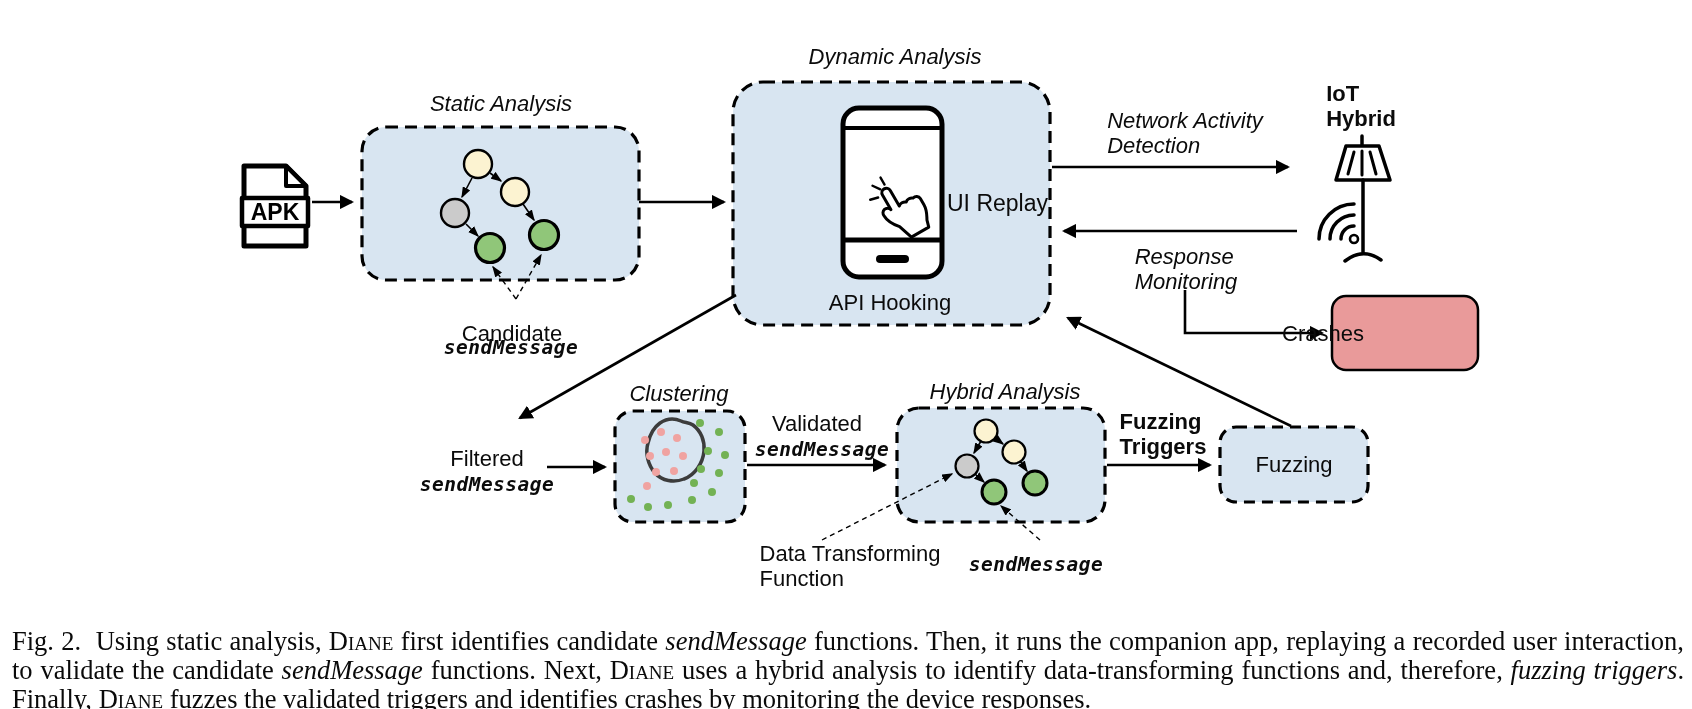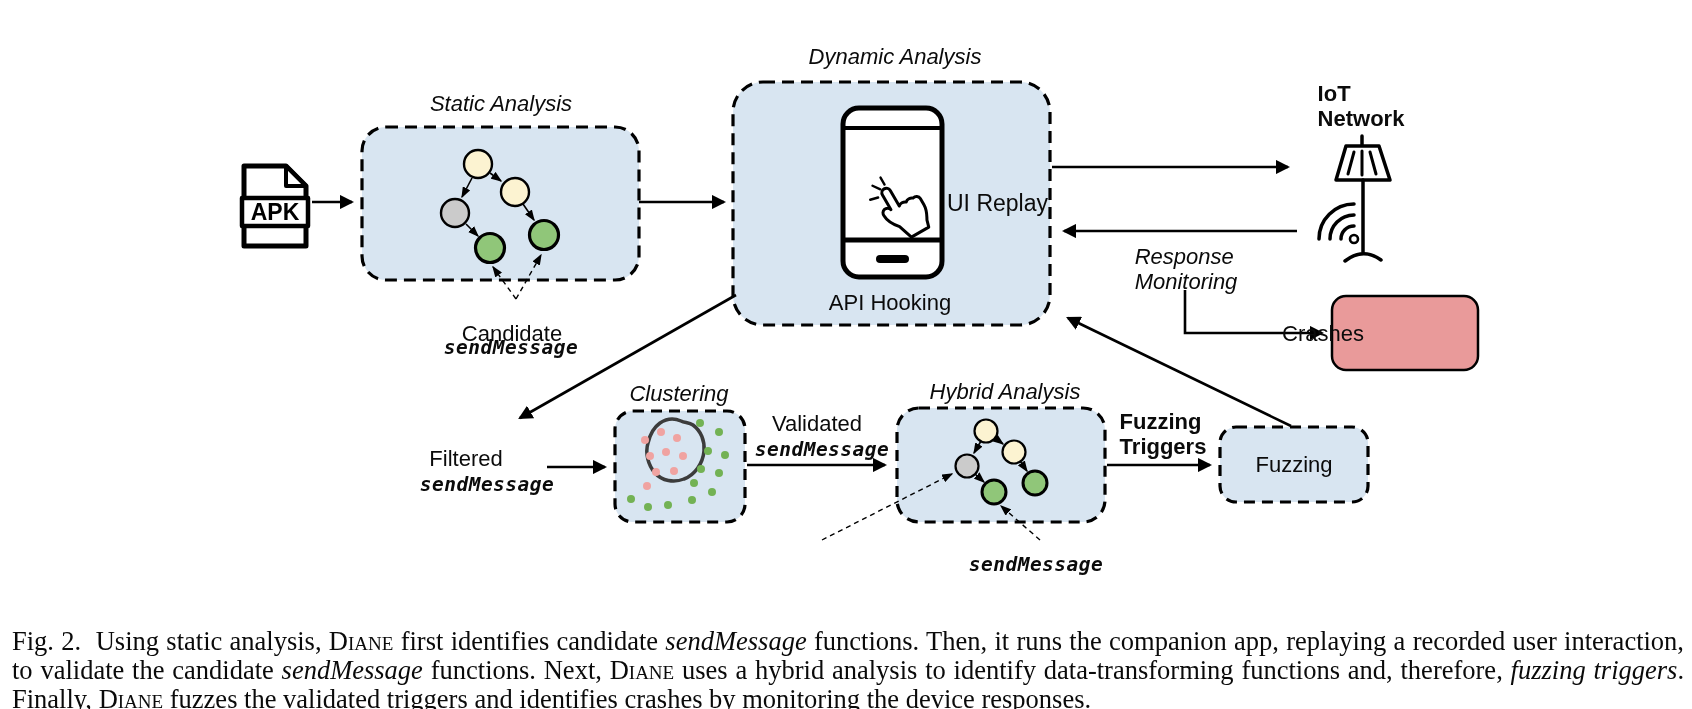--- a/index.html
+++ b/index.html
@@ -161,48 +161,56 @@
 
   <div class="lbl ital" style="left:501px;top:91px">Static Analysis</div>
 
   <div class="lbl" style="left:512px;top:321px">Candidate</div>
   <div class="lbl mono" style="left:511px;top:335px">sendMessage</div>
 
   <div class="lbl ital" style="left:895px;top:44px">Dynamic Analysis</div>
   <div class="lbl leftal" style="left:947px;top:191px;font-size:23px">UI Replay</div>
   <div class="lbl" style="left:890px;top:290px">API Hooking</div>
 
+  <div class="lbl ital" style="left:1185px;top:108px">
+    <div>Network Activity</div>
+    <div>Detection</div>
+  </div>
 
   <div class="lbl bold" style="left:1361px;top:81px">
     <div>IoT</div>
-    <div>Network</div>
+    <div>Hybrid</div>
   </div>
 
   <div class="lbl ital" style="left:1186px;top:244px">
     <div>Response</div>
     <div>Monitoring</div>
   </div>
 
   <div class="lbl" style="left:1323px;top:321px">Crashes</div>
 
-  <div class="lbl" style="left:466px;top:446px">Filtered</div>
+  <div class="lbl" style="left:487px;top:446px">Filtered</div>
   <div class="lbl mono" style="left:487px;top:472px">sendMessage</div>
 
   <div class="lbl ital" style="left:679px;top:381px">Clustering</div>
 
   <div class="lbl" style="left:817px;top:411px">Validated</div>
   <div class="lbl mono" style="left:822px;top:437px">sendMessage</div>
 
   <div class="lbl ital" style="left:1005px;top:379px">Hybrid Analysis</div>
 
   <div class="lbl bold" style="left:1163px;top:409px">
     <div>Fuzzing</div>
     <div>Triggers</div>
   </div>
 
   <div class="lbl" style="left:1294px;top:452px">Fuzzing</div>
 
+  <div class="lbl" style="left:850px;top:541px">
+    <div>Data Transforming</div>
+    <div>Function</div>
+  </div>
 
   <div class="lbl mono" style="left:1036px;top:552px">sendMessage</div>
 
   <p id="caption"><span>Fig. 2.&nbsp; Using static analysis, </span><span class="sc">Diane</span><span> first identifies candidate </span><span class="it">sendMessage</span><span> functions. Then, it runs the companion app, replaying a recorded user interaction, to validate the candidate </span><span class="it">sendMessage</span><span> functions. Next, </span><span class="sc">Diane</span><span> uses a hybrid analysis to identify data-transforming functions and, therefore, </span><span class="it">fuzzing triggers</span><span>. Finally, </span><span class="sc">Diane</span><span> fuzzes the validated triggers and identifies crashes by monitoring the device responses.</span></p>
 
 </div>
 
 </body></html>

